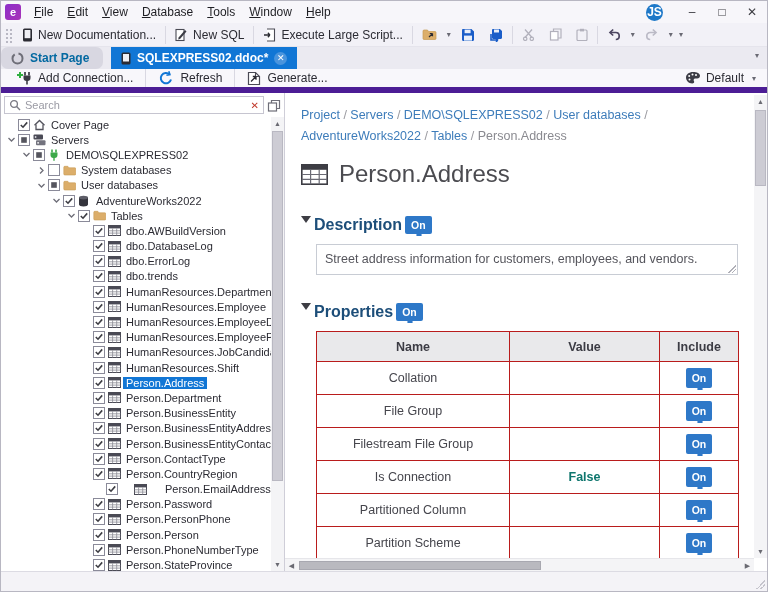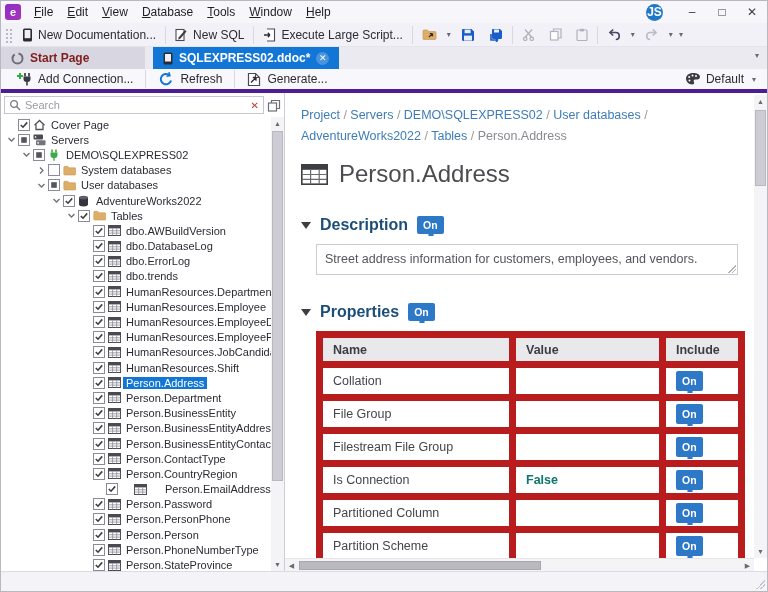--- a/index.html
+++ b/index.html
@@ -20,27 +20,27 @@
   .toolbar { height:24px; background:#f2f1f7; border-bottom:1px solid #e5e4ec; display:flex; align-items:center; font-size:12px; color:#2b2b33; flex:0 0 auto; }
   .grip { width:8px; height:16px; margin:0 3px; background:radial-gradient(circle,#b9b8c4 1px,transparent 1.2px); background-size:4px 4px; background-position:1px 1px; }
   .tbtn { display:flex; align-items:center; gap:5px; padding:0 7px; height:22px; white-space:nowrap; }
   .tsep { width:1px; height:18px; background:#d9d8e2; margin:0 2px; }
   .caret { font-size:8px; color:#6a6a74; padding:0 3px; }
   .icon { display:inline-flex; align-items:center; justify-content:center; }
 
   
   .tabrow { height:22px; background:#ebeaf1; display:flex; align-items:stretch; flex:0 0 auto; position:relative; }
   .tab { display:flex; align-items:center; gap:6px; font-size:12px; font-weight:bold; padding:0 10px; }
-  .tab-start { background:#d8d7e1; color:#7f1d1d; width:144px; }
+  .tab-start { background:#d8d7e1; color:#0369a1; width:102px;border-radius:7px; }
   .tab-doc { background:#1176d5; color:#fff; margin-left:8px; }
   .tab-close { width:13px; height:13px; border-radius:50%; background:#4a94dd; color:#fff; font-size:9px; display:flex; align-items:center; justify-content:center; }
   .tab-overflow { position:absolute; right:8px; top:4px; font-size:8px; color:#6a6a74; }
 
   
-  .actionbar { height:24px; background:#f8f7fb; border-bottom:4px solid #4c1d95; display:flex; align-items:center; font-size:12px; color:#2b2b33; flex:0 0 auto; padding-left:4px; }
+  .actionbar { height:24px; background:#f8f7fb; border-bottom:6px solid #4c1d95; display:flex; align-items:center; font-size:12px; color:#2b2b33; flex:0 0 auto; padding-left:4px; }
   .abtn { display:flex; align-items:center; gap:6px; padding:0 10px; height:22px; white-space:nowrap; }
   .theme-btn { margin-left:auto; margin-right:8px; display:flex; align-items:center; gap:5px; }
 
   
   .content { flex:1; display:flex; min-height:0; background:#fff; }
 
   
   .sidebar { width:284px; border-right:1px solid #cfced8; position:relative; background:#fff; flex:0 0 auto; }
   .searchrow { height:22px; display:flex; align-items:center; padding:2px 3px 0 3px; gap:3px; }
   .search-box { flex:1; height:18px; border:1px solid #c6c5d0; background:#fff; display:flex; align-items:center; padding:0 4px; gap:4px; }
@@ -58,31 +58,31 @@
   .sb-thumb { position:absolute; left:1px; width:11px; background:#cdccd4; border:1px solid #b9b8c2; }
 
   
   .main { flex:1; position:relative; background:#fff; overflow:hidden; }
   .main-inner { padding:12px 30px 0 16px; }
   .breadcrumb { font-size:12.5px; line-height:21px; color:#9a9aa0; max-width:450px; }
   .crumb { color:#3d7cba; }
   .crumb-cur { color:#8a8a90; }
   .title-row { margin-top:13px; display:flex; align-items:center; gap:11px; }
   .page-title { font-size:24px; color:#4b4b50; }
-  .section-header { margin-top:28px; display:flex; align-items:center; gap:9px; }
+  .section-header { margin-top:28px; display:flex; gap:3px; }
   .tri-down { width:0; height:0; border-left:5.5px solid transparent; border-right:5.5px solid transparent; border-top:7px solid #3d3d44; }
   .section-title { font-size:16px; font-weight:bold; color:#1d4e79; }
   .toggle { display:inline-flex; align-items:center; height:18px;flex-direction:column; }
   .tg-label { background:#2e78c8; color:#fff; font-size:10.5px; font-weight:bold; padding:0 6px; height:18px; line-height:18px; border-radius:2px; }
   .tg-handle { width:6px; height:20px; background:#eaf2fb; border:1px solid #2e78c8; border-radius:2px; margin-left:1px; }
   .desc-box { margin:10px 0 0 15px; width:422px; height:31px; border:1px solid #c8ccd4; font-size:12.5px; color:#55555c; padding:7px 8px; position:relative; }
   .resize-grip { position:absolute; right:1px; bottom:1px; width:8px; height:8px;
      background:linear-gradient(135deg,transparent 50%,#b0b0b8 50%,#b0b0b8 57%,transparent 57%,transparent 71%,#b0b0b8 71%,#b0b0b8 78%,transparent 78%); }
   table.props { margin:10px 0 0 15px; border-collapse:collapse; width:422px; table-layout:fixed; }
-  table.props th, table.props td { border:7px solid #b91c1c; font-size:12.5px; text-align:left; }
+  table.props th, table.props td { border:1px solid #b91c1c; font-size:12.5px; text-align:center; }
   table.props th { background:#e9e9eb; color:#3c3c44; font-weight:bold; height:30px; padding:0 10px; }
   table.props td { height:33px; padding:0 10px; color:#45454c; background:#fff; }
   .col-name { width:193px; } .col-value { width:150px; } .col-include { width:79px; }
   td.inc { text-align:center; } td.inc .toggle { height:20px; } td.inc .tg-label { height:20px; line-height:20px; font-size:10.5px; }
   td.inc .tg-handle { height:22px; }
   .val-false { color:#0f766e; font-weight:bold; }
   .main-vscroll { position:absolute; top:2px; right:0; width:13px; bottom:13px; background:#f4f4f6; }
   .main-hscroll { position:absolute; left:0; right:13px; bottom:0; height:13px; background:#f4f4f6; border-top:1px solid #e6e6ea; }
   .hsb-arrow { position:absolute; top:0; width:13px; height:13px; display:flex; align-items:center; justify-content:center; font-size:7px; color:#6a6a72; }
   .hsb-thumb { position:absolute; top:2px; height:9px; left:14px; width:242px; background:#b9b9bf; border:1px solid #a8a8b0; }

